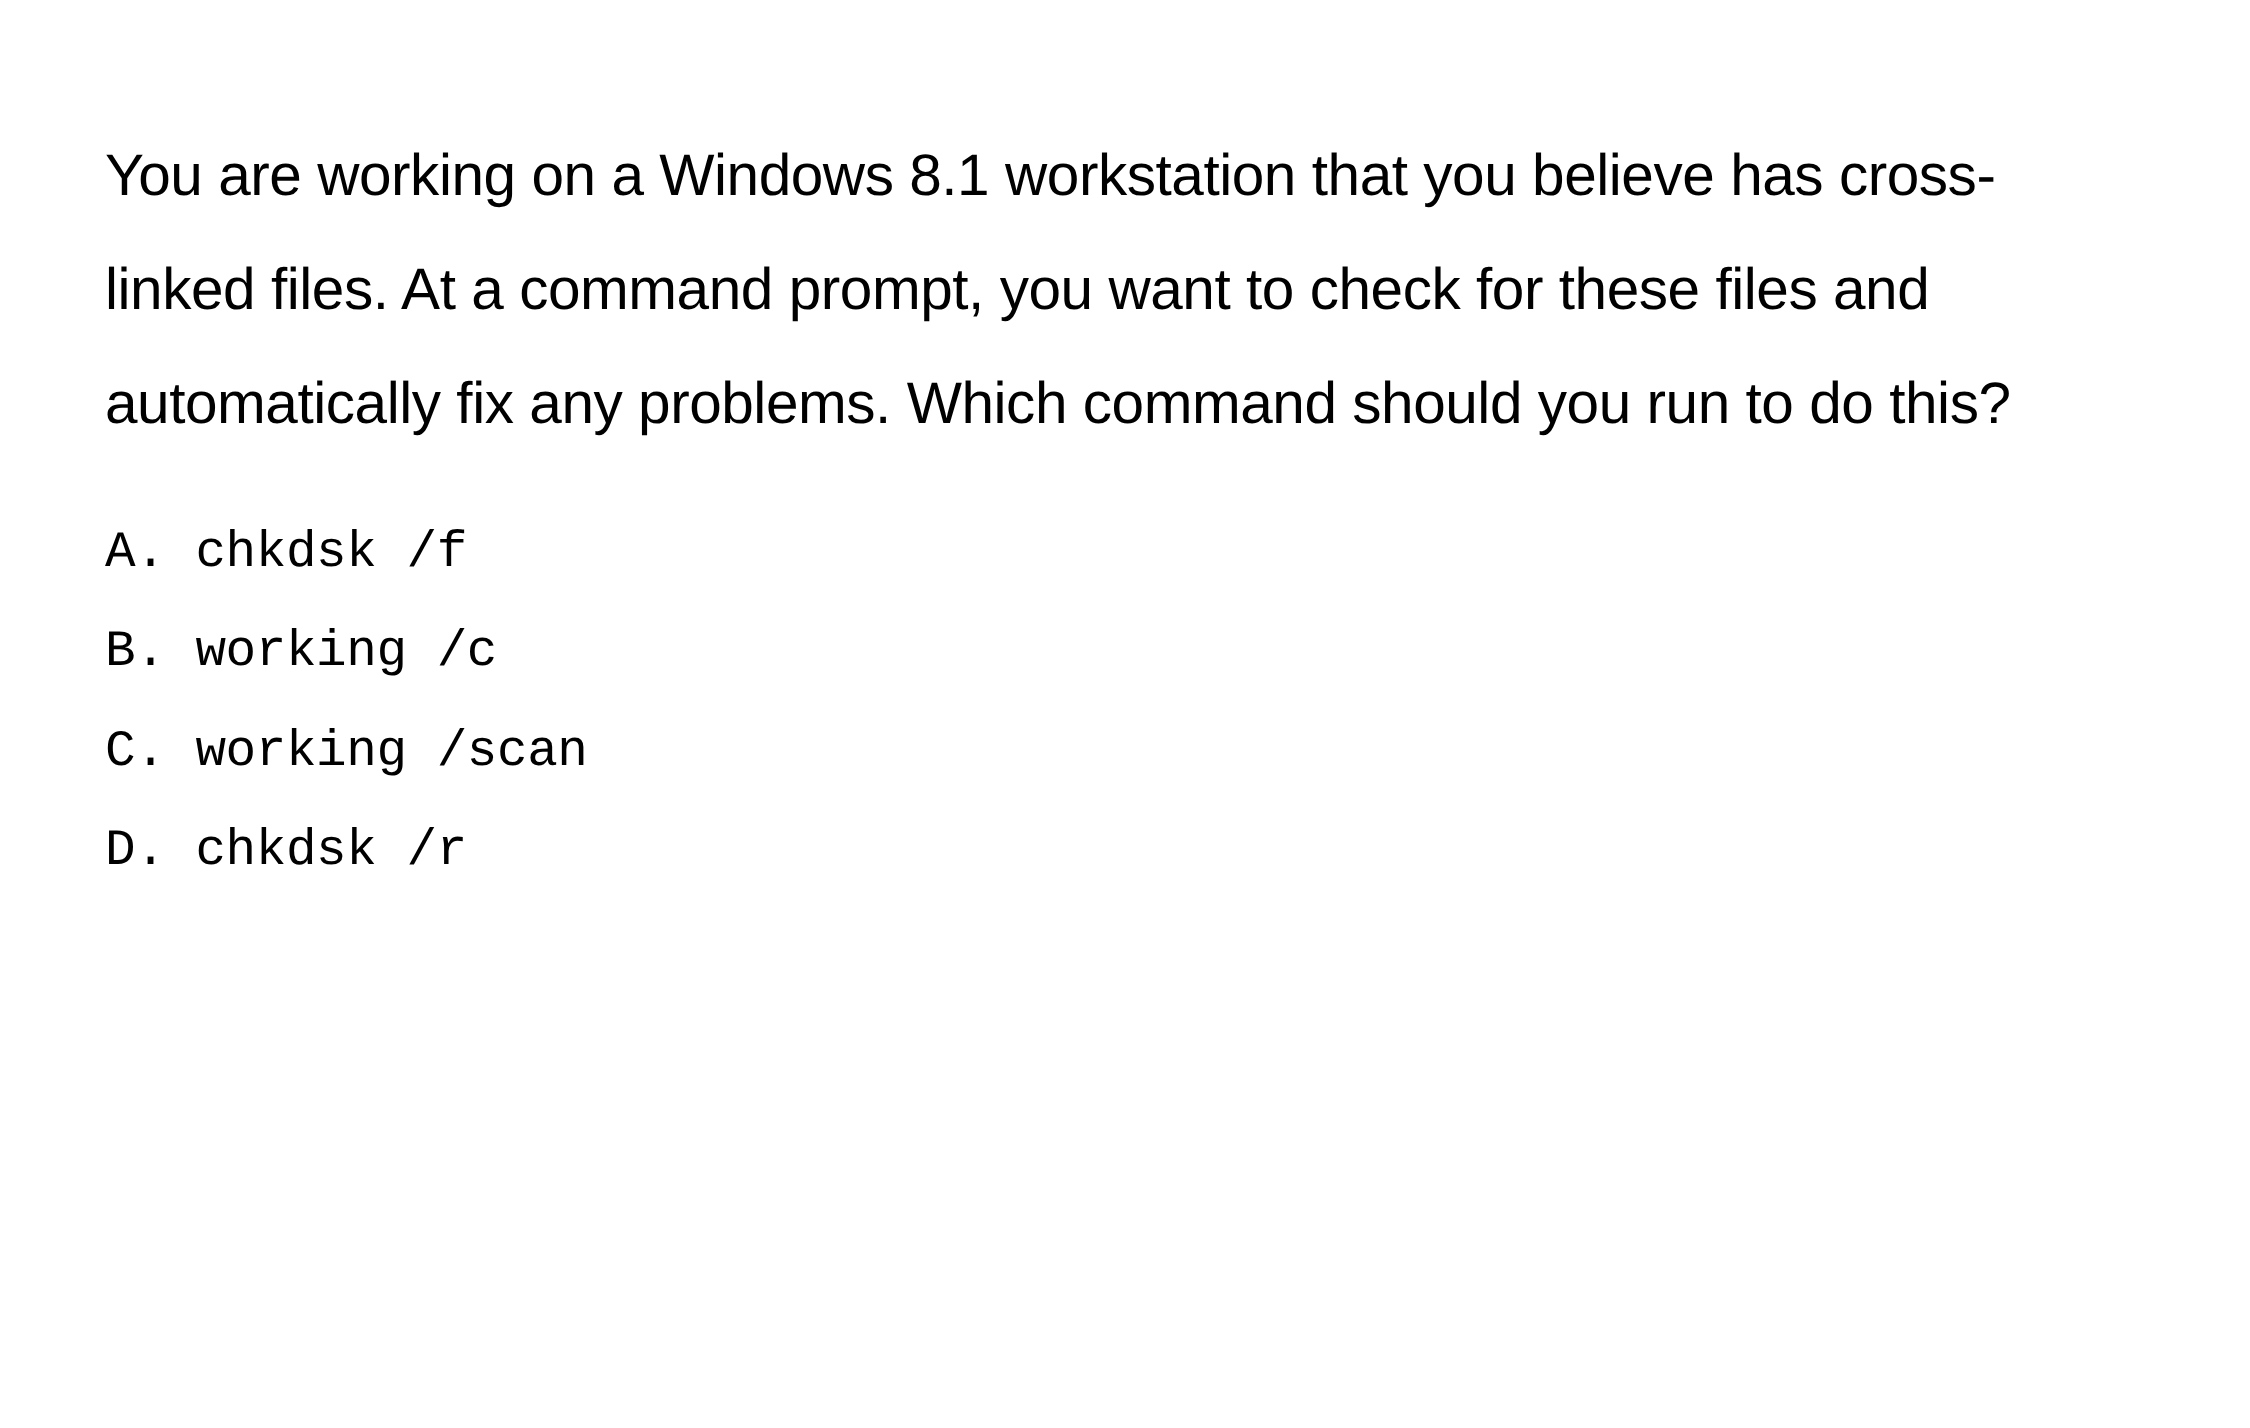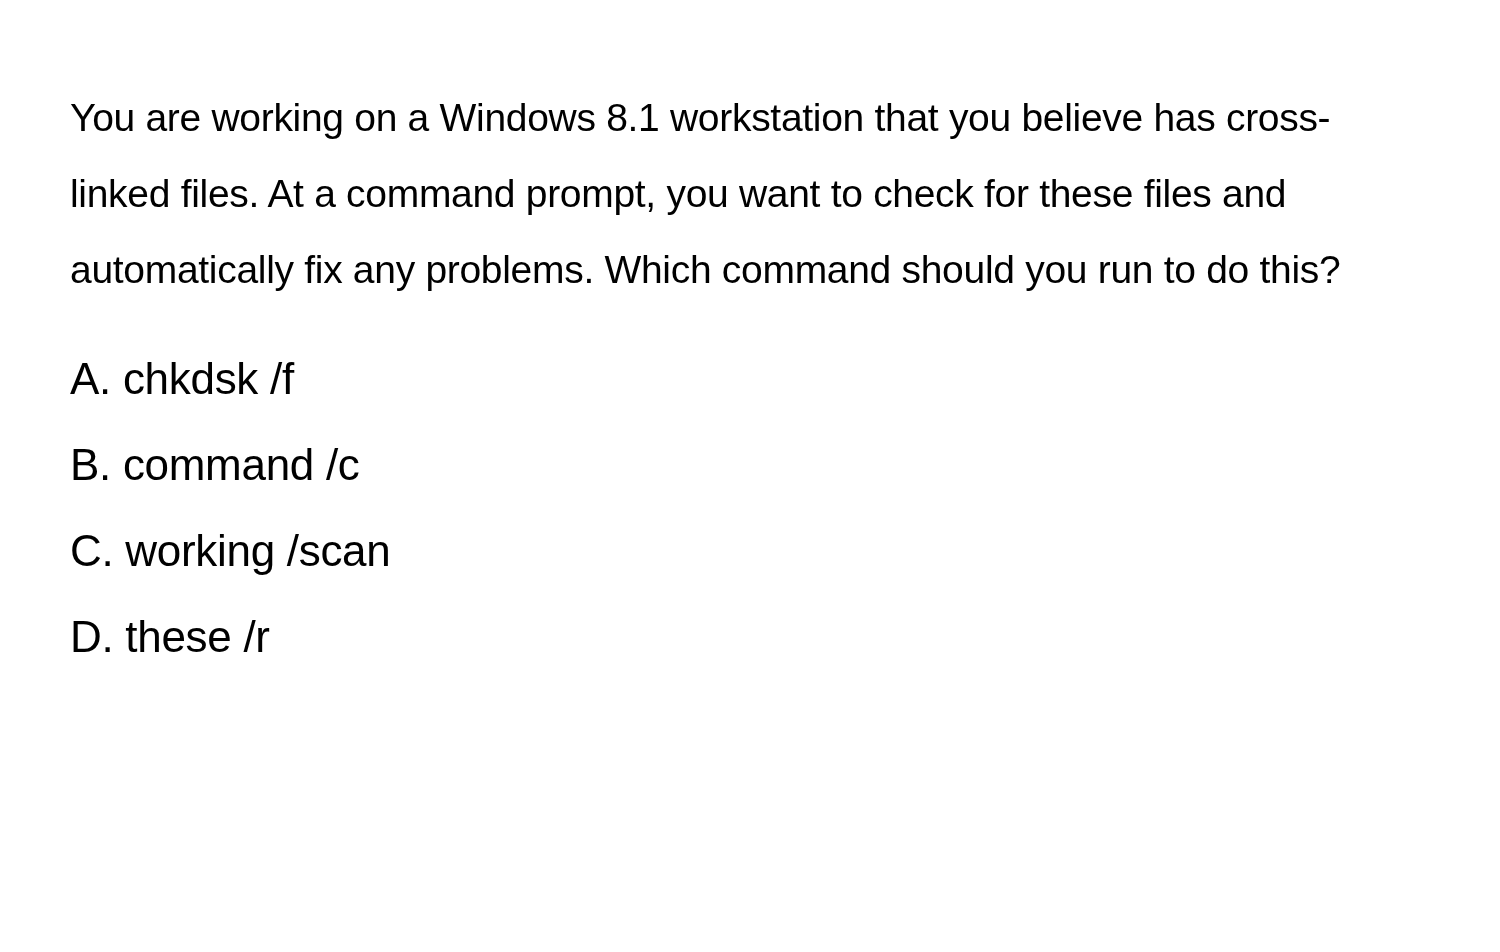--- a/index.html
+++ b/index.html
@@ -19,28 +19,29 @@
       font-size: 39px;
       line-height: 1.95;
       letter-spacing: -0.3px;
       margin-bottom: 28px;
     }
     .options {
       display: flex;
       flex-direction: column;
     }
     .option {
-      font-size: 44px;
+      font-size: 34px;
       line-height: 1.95;
       letter-spacing: -0.3px;
+      font-family: Liberation Mono, monospace;
     }
   </style>
 </head>
 <body>
 
 <div class="question">You are working on a Windows 8.1 workstation that you believe has cross-linked files. At a command prompt, you want to check for these files and automatically fix any problems. Which command should you run to do this?</div>
 
 <div class="options">
   <div class="option">A. chkdsk /f</div>
-  <div class="option">B. command /c</div>
+  <div class="option">B. working /c</div>
   <div class="option">C. working /scan</div>
-  <div class="option">D. these /r</div>
+  <div class="option">D. chkdsk /r</div>
 </div>
 
 </body></html>

